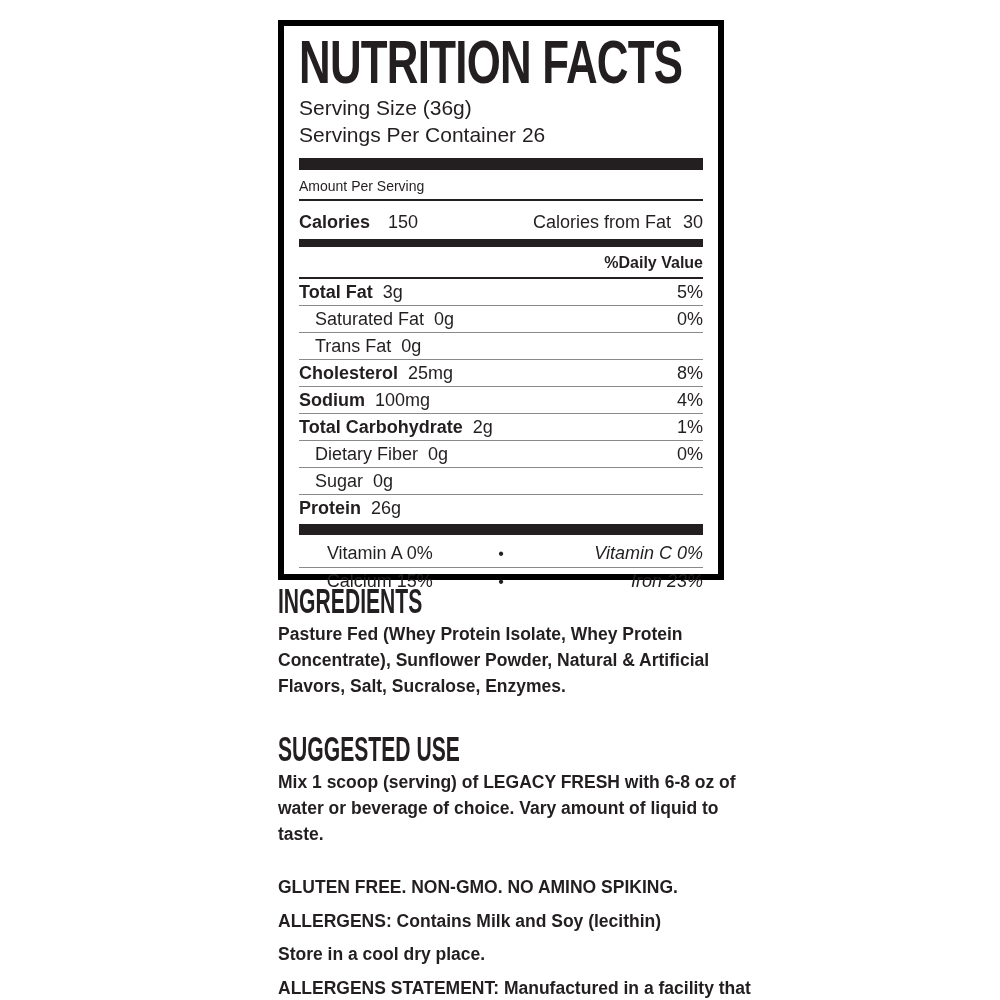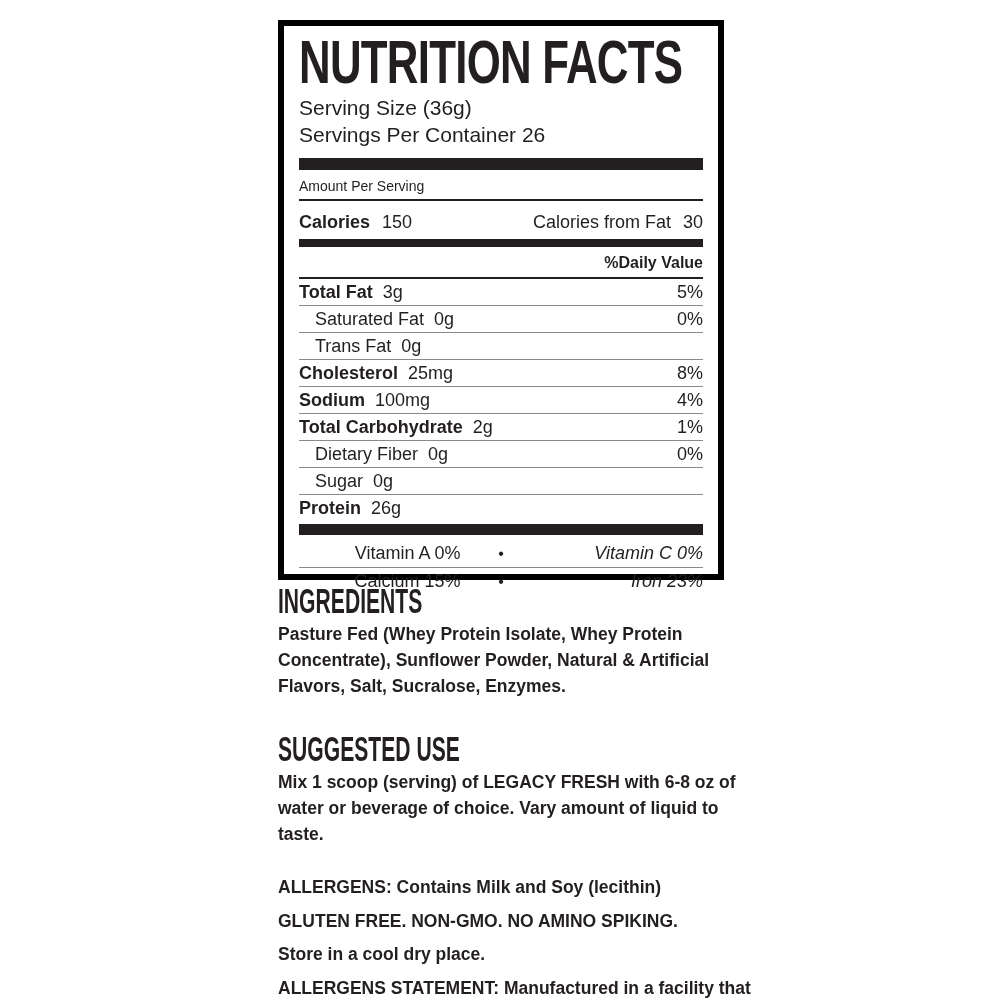--- a/index.html
+++ b/index.html
@@ -22,35 +22,35 @@
   .nf-title {
     font-size:60px; font-weight:bold; line-height:58px; height:60px;
     white-space:nowrap; letter-spacing:-1px;
     transform:scale(0.73,1.02); transform-origin:0 60%;
   }
   .nf-serving { font-size:21px; line-height:27px; }
   .bar-thick { height:12px; background:#231f20; margin:10px 0 5px 0; }
   .nf-aps { font-size:14px; padding:3px 0 5px 0; border-bottom:2px solid #231f20; }
   .nf-calories { display:flex; align-items:baseline; font-size:18px; padding:5px 0 6px 0; }
   .nf-calories .cal-label { font-weight:bold; }
-  .nf-calories .cal-value { margin-left:12px; }
+  .nf-calories .cal-value { margin-left:18px; }
   .nf-calories .cff { margin-left:auto; }
   .nf-calories .cff-value { margin-left:12px;margin-top:6px; }
   .bar-mid { height:8px; background:#231f20; }
   .nf-dvh { text-align:right; font-size:16px; font-weight:bold; padding:7px 0 5px 0; border-bottom:2px solid #231f20; }
   .nf-row { display:flex; align-items:baseline; font-size:18px; line-height:22px; padding:2px 0; border-bottom:1px solid #8a8a8a; }
   .nf-row:last-child { border-bottom:none; }
   .nf-row.indent { padding-left:16px;text-align:right; }
   .nf-row .lbl.b { font-weight:bold; }
   .nf-row .amt { margin-left:10px; }
   .nf-row .dv { margin-left:auto; }
   .bar-bottom { height:11px; background:#231f20; margin:3px 0 5px 0; }
   .micro-row { display:flex; align-items:baseline; font-size:18px; line-height:24px; padding:1px 0; }
   .micro-row + .micro-row { border-top:1px solid #8a8a8a; }
-  .micro-row .ml { width:40%; text-align:right; }
+  .micro-row .ml { width:40%; text-align:center; }
   .micro-row .mc { width:20%; text-align:center; font-size:16px; }
   .micro-row .mr { width:40%; text-align:right;font-style:italic; }
 
   
   .lower { position:absolute; left:278px; top:586px; width:474px; }
   .section-h {
     font-size:33px; font-weight:bold; line-height:32px; height:32px;
     white-space:nowrap; letter-spacing:0px;
     transform:scale(0.64,1.05); transform-origin:0 55%;
     margin-bottom:3px;
@@ -156,20 +156,20 @@
       <div class="section-h">INGREDIENTS</div>
       <div class="body-text">Pasture Fed (Whey Protein Isolate, Whey Protein Concentrate), Sunflower Powder, Natural &amp; Artificial Flavors, Salt, Sucralose, Enzymes.</div>
     </div>
 
     <div class="sec">
       <div class="section-h">SUGGESTED USE</div>
       <div class="body-text">Mix 1 scoop (serving) of LEGACY FRESH with 6-8 oz of water or beverage of choice. Vary amount of liquid to taste.</div>
     </div>
 
     <div class="notes-wrap">
+        <p class="note">GLUTEN FREE. NON-GMO. NO AMINO SPIKING.</p>
         <p class="note">ALLERGENS: Contains Milk and Soy (lecithin)</p>
-        <p class="note">GLUTEN FREE. NON-GMO. NO AMINO SPIKING.</p>
         <p class="note">Store in a cool dry place.</p>
         <p class="note">ALLERGENS STATEMENT: Manufactured in a facility that also processes egg, soy, milk, tree nuts, peanuts and wheat products.</p>
       </div>
   </div>
 
 </div>
 
 </body></html>

